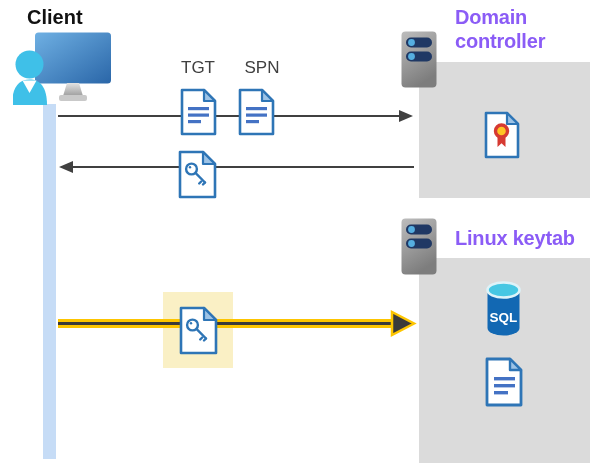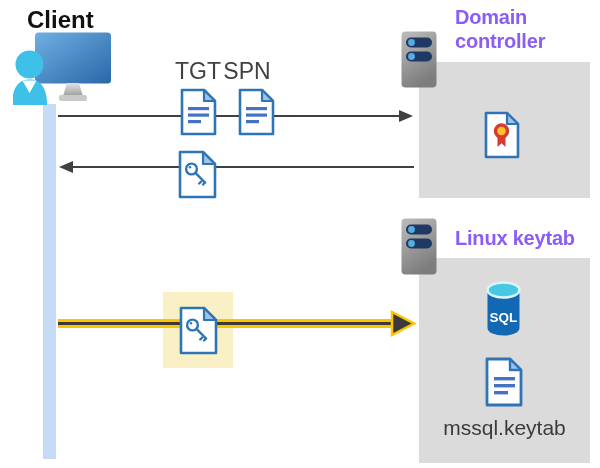--- a/index.html
+++ b/index.html
@@ -8,23 +8,23 @@
     font-family:"Liberation Sans", sans-serif;
   }
   .abs{position:absolute;}
   .gray-box{background:#dbdbdb;z-index:1;}
   .lifeline{background:#c6dcf6;z-index:2;}
   .highlight{background:#faf0c5;z-index:2;}
   .arrow-layer{left:0;top:0;z-index:3;}
   .icon{z-index:4;}
   .label{z-index:5;color:#1f1f1f;}
   .entity-title{font-weight:bold;font-size:20px;line-height:24px;color:#8b5cf6;letter-spacing:-0.2px;}
-  .ticket-label{font-size:23px;color:#404040;text-align:center;}
+  .ticket-label{font-size:17px;color:#404040;text-align:center;}
   .file-label{font-size:21px;color:#3b3b3b;text-align:center;}
-  .client-title{font-weight:bold;font-size:24px;color:#111;}
+  .client-title{font-weight:bold;font-size:20px;color:#111;}
   svg{display:block;}
 </style>
 </head>
 <body>
 
 <div class="stage">
 
   <div class="abs gray-box" style="left:419px;top:62px;width:171px;height:136px;"></div>
   <div class="abs gray-box" style="left:419px;top:258px;width:171px;height:205px;"></div>
 
@@ -157,21 +157,20 @@
     <path d="M25 2 V13 H36 Z" fill="#9dc3e6" stroke="#2e75b6" stroke-width="2.4" stroke-linejoin="round"></path>
     <rect x="9" y="20" width="21" height="3.4" fill="#4472c4"></rect>
     <rect x="9" y="27" width="21" height="3.4" fill="#4472c4"></rect>
     <rect x="9" y="34" width="14" height="3.4" fill="#4472c4"></rect>
   </svg>
 
   <div class="abs label client-title" style="left:27px;top:6px;">Client</div>
 
   <div class="abs label ticket-label" style="left:172px;top:58px;width:52px;">TGT</div>
 
-  <div class="abs label ticket-label" style="left:221px;top:58px;width:52px;text-align:center;">SPN</div>
+  <div class="abs label ticket-label" style="left:236px;top:58px;width:52px;text-align:center;">SPN</div>
 
   <div class="abs label entity-title" style="left:455px;top:5px;width:108px;">Domain controller</div>
 
   <div class="abs label entity-title" style="left:455px;top:226px;width:140px;white-space:nowrap;">Linux keytab</div>
 
-  <div class="abs label file-label" style="left:419px;top:416px;width:171px;">mssql.keytab</div>
 
 </div>
 
 </body></html>

